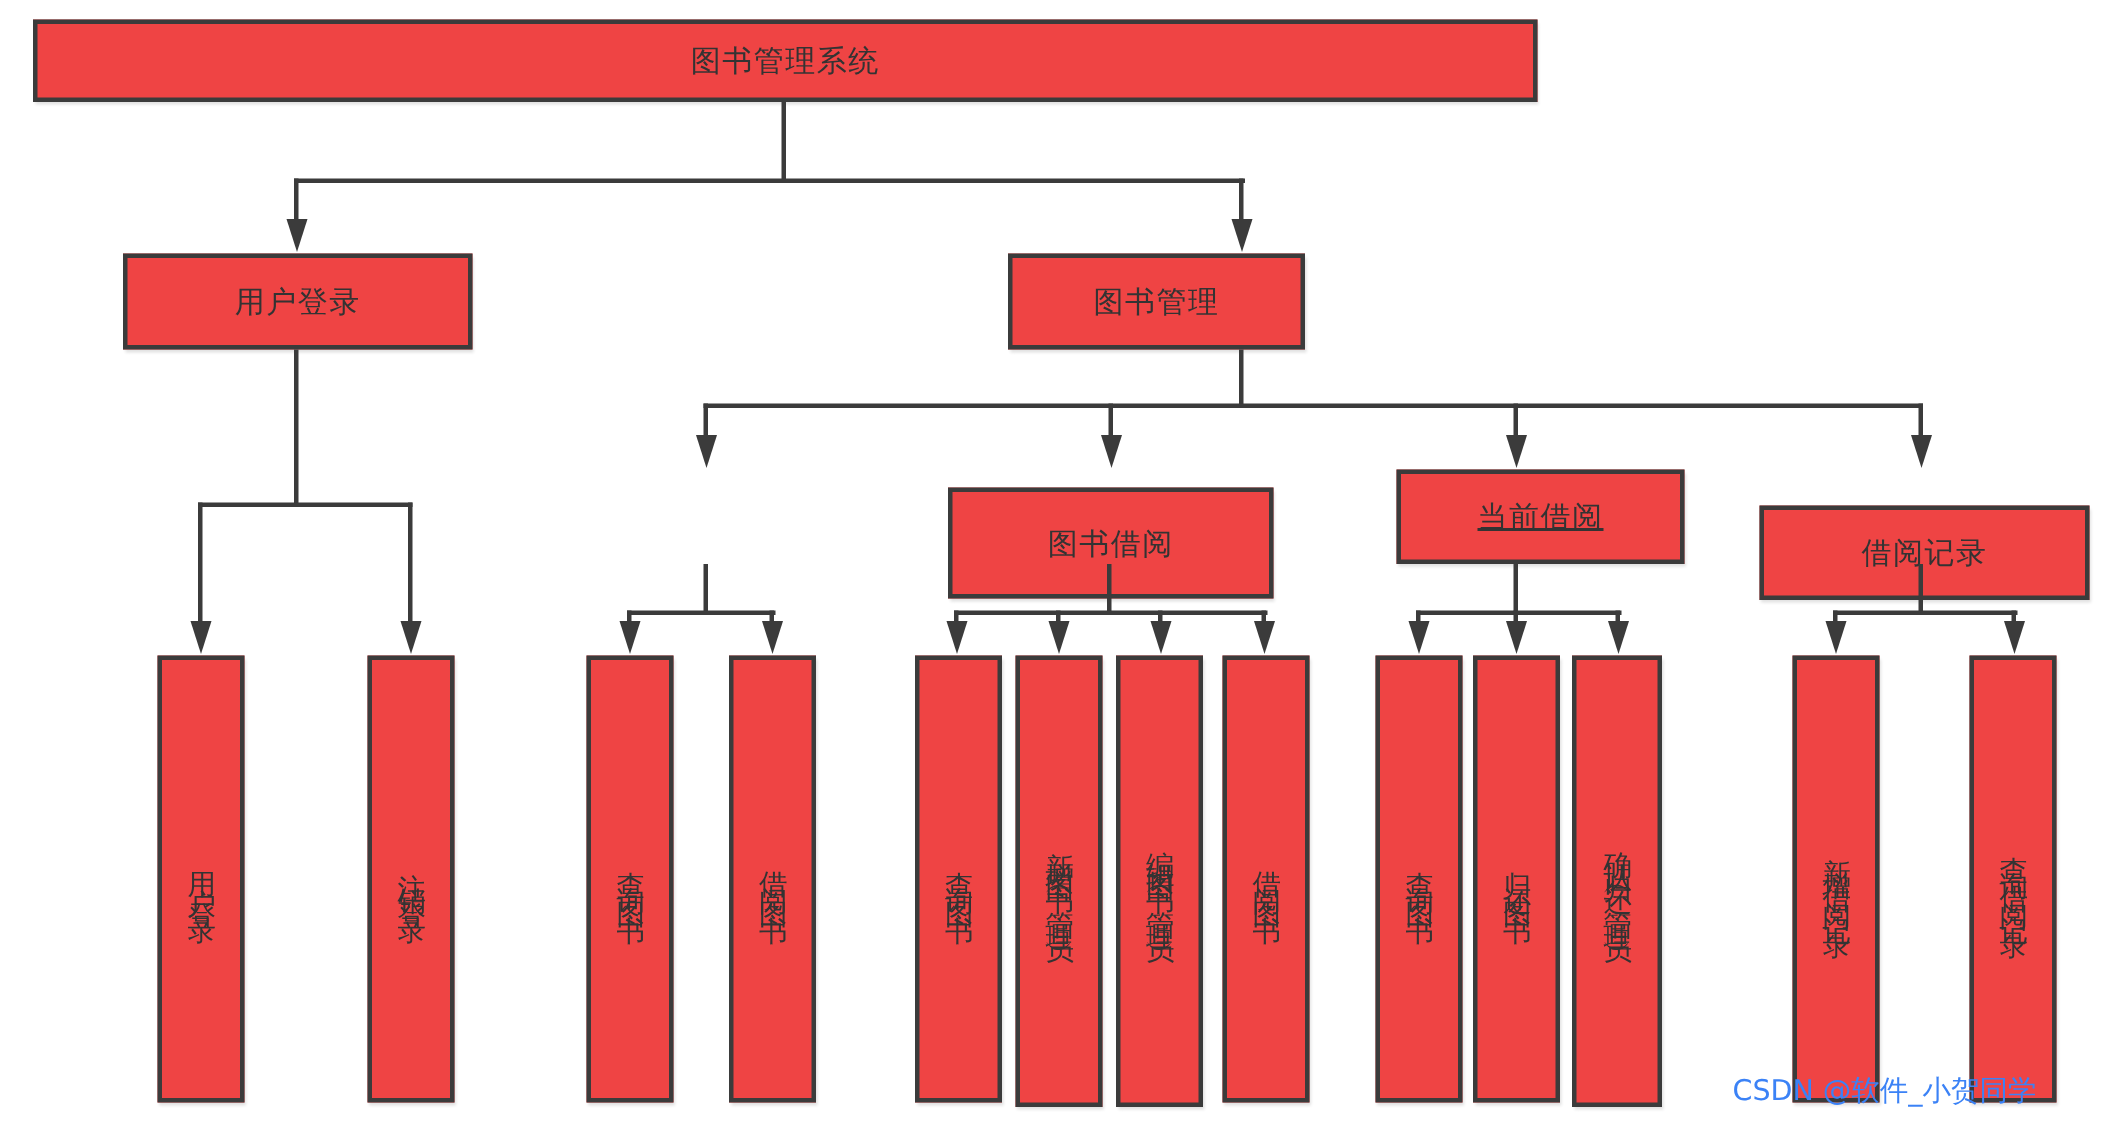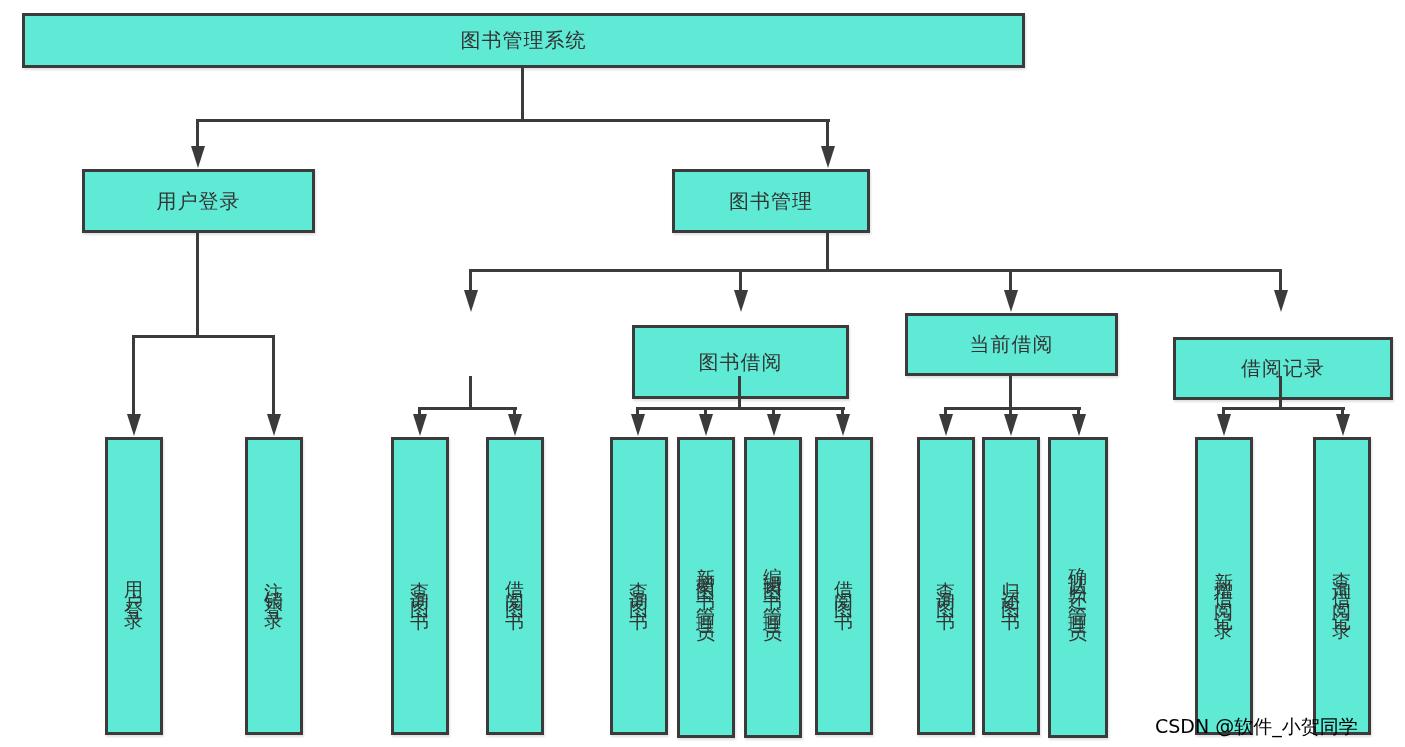--- a/index.html
+++ b/index.html
@@ -7,21 +7,21 @@
     position:relative;
     width:1405px;height:747px;
     background:#ffffff;
     font-family:"DejaVu Sans","Liberation Sans",sans-serif;
     overflow:hidden;
   }
   .box{
     position:absolute;
     box-sizing:border-box;
     border:3px solid #3b3b3b;
-    background:#5eead4;
+    background:#ef4444;
     display:flex;align-items:center;justify-content:center;
     color:#333333;
     box-shadow:1px 2px 2px rgba(0,0,0,0.12);
   }
   .hlabel{font-size:20px;letter-spacing:1px;white-space:nowrap;}
   .vtext{
     writing-mode:vertical-rl;
     text-orientation:mixed;
     font-size:19px;
     line-height:1;
@@ -32,21 +32,21 @@
   .arrowhead{
     position:absolute;width:0;height:0;
     border-left:7px solid transparent;
     border-right:7px solid transparent;
     border-top:22px solid #3b3b3b;
   }
   .watermark{
     position:absolute;
     left:1155px;top:714px;
     font-size:19px;
-    color:#000000;
+    color:#3b82f6;
     white-space:nowrap;
   }
 </style>
 </head>
 <body>
 
 <div class="canvas">
 
   <div class="box" style="left:22px;top:13px;width:1003px;height:55px;">
     <span class="hlabel">图书管理系统</span>
@@ -80,21 +80,21 @@
   <div class="line" style="left:1009px;top:269px;width:3px;height:25px;"></div>
   <div class="line" style="left:1279px;top:269px;width:3px;height:25px;"></div>
   <div class="arrowhead" style="left:464px;top:290px;"></div>
   <div class="arrowhead" style="left:734px;top:290px;"></div>
   <div class="arrowhead" style="left:1004px;top:290px;"></div>
   <div class="arrowhead" style="left:1274px;top:290px;"></div>
 
   <div class="box" style="left:632px;top:325px;width:217px;height:74px;">
     <span class="hlabel">图书借阅</span>
   </div>
-  <div class="box" style="left:905px;top:313px;width:213px;height:63px;">
+  <div class="box" style="left:931px;top:313px;width:192px;height:63px;text-decoration:underline;">
     <span class="hlabel">当前借阅</span>
   </div>
   <div class="box" style="left:1173px;top:313px;width:220px;height:63px;margin-top:24px;">
     <span class="hlabel">借阅记录</span>
   </div>
 
   <div class="line" style="left:469px;top:376px;width:3px;height:34px;"></div>
   <div class="line" style="left:418px;top:407px;width:99px;height:3px;"></div>
   <div class="line" style="left:418px;top:407px;width:3px;height:11px;"></div>
   <div class="line" style="left:513px;top:407px;width:3px;height:11px;"></div>

